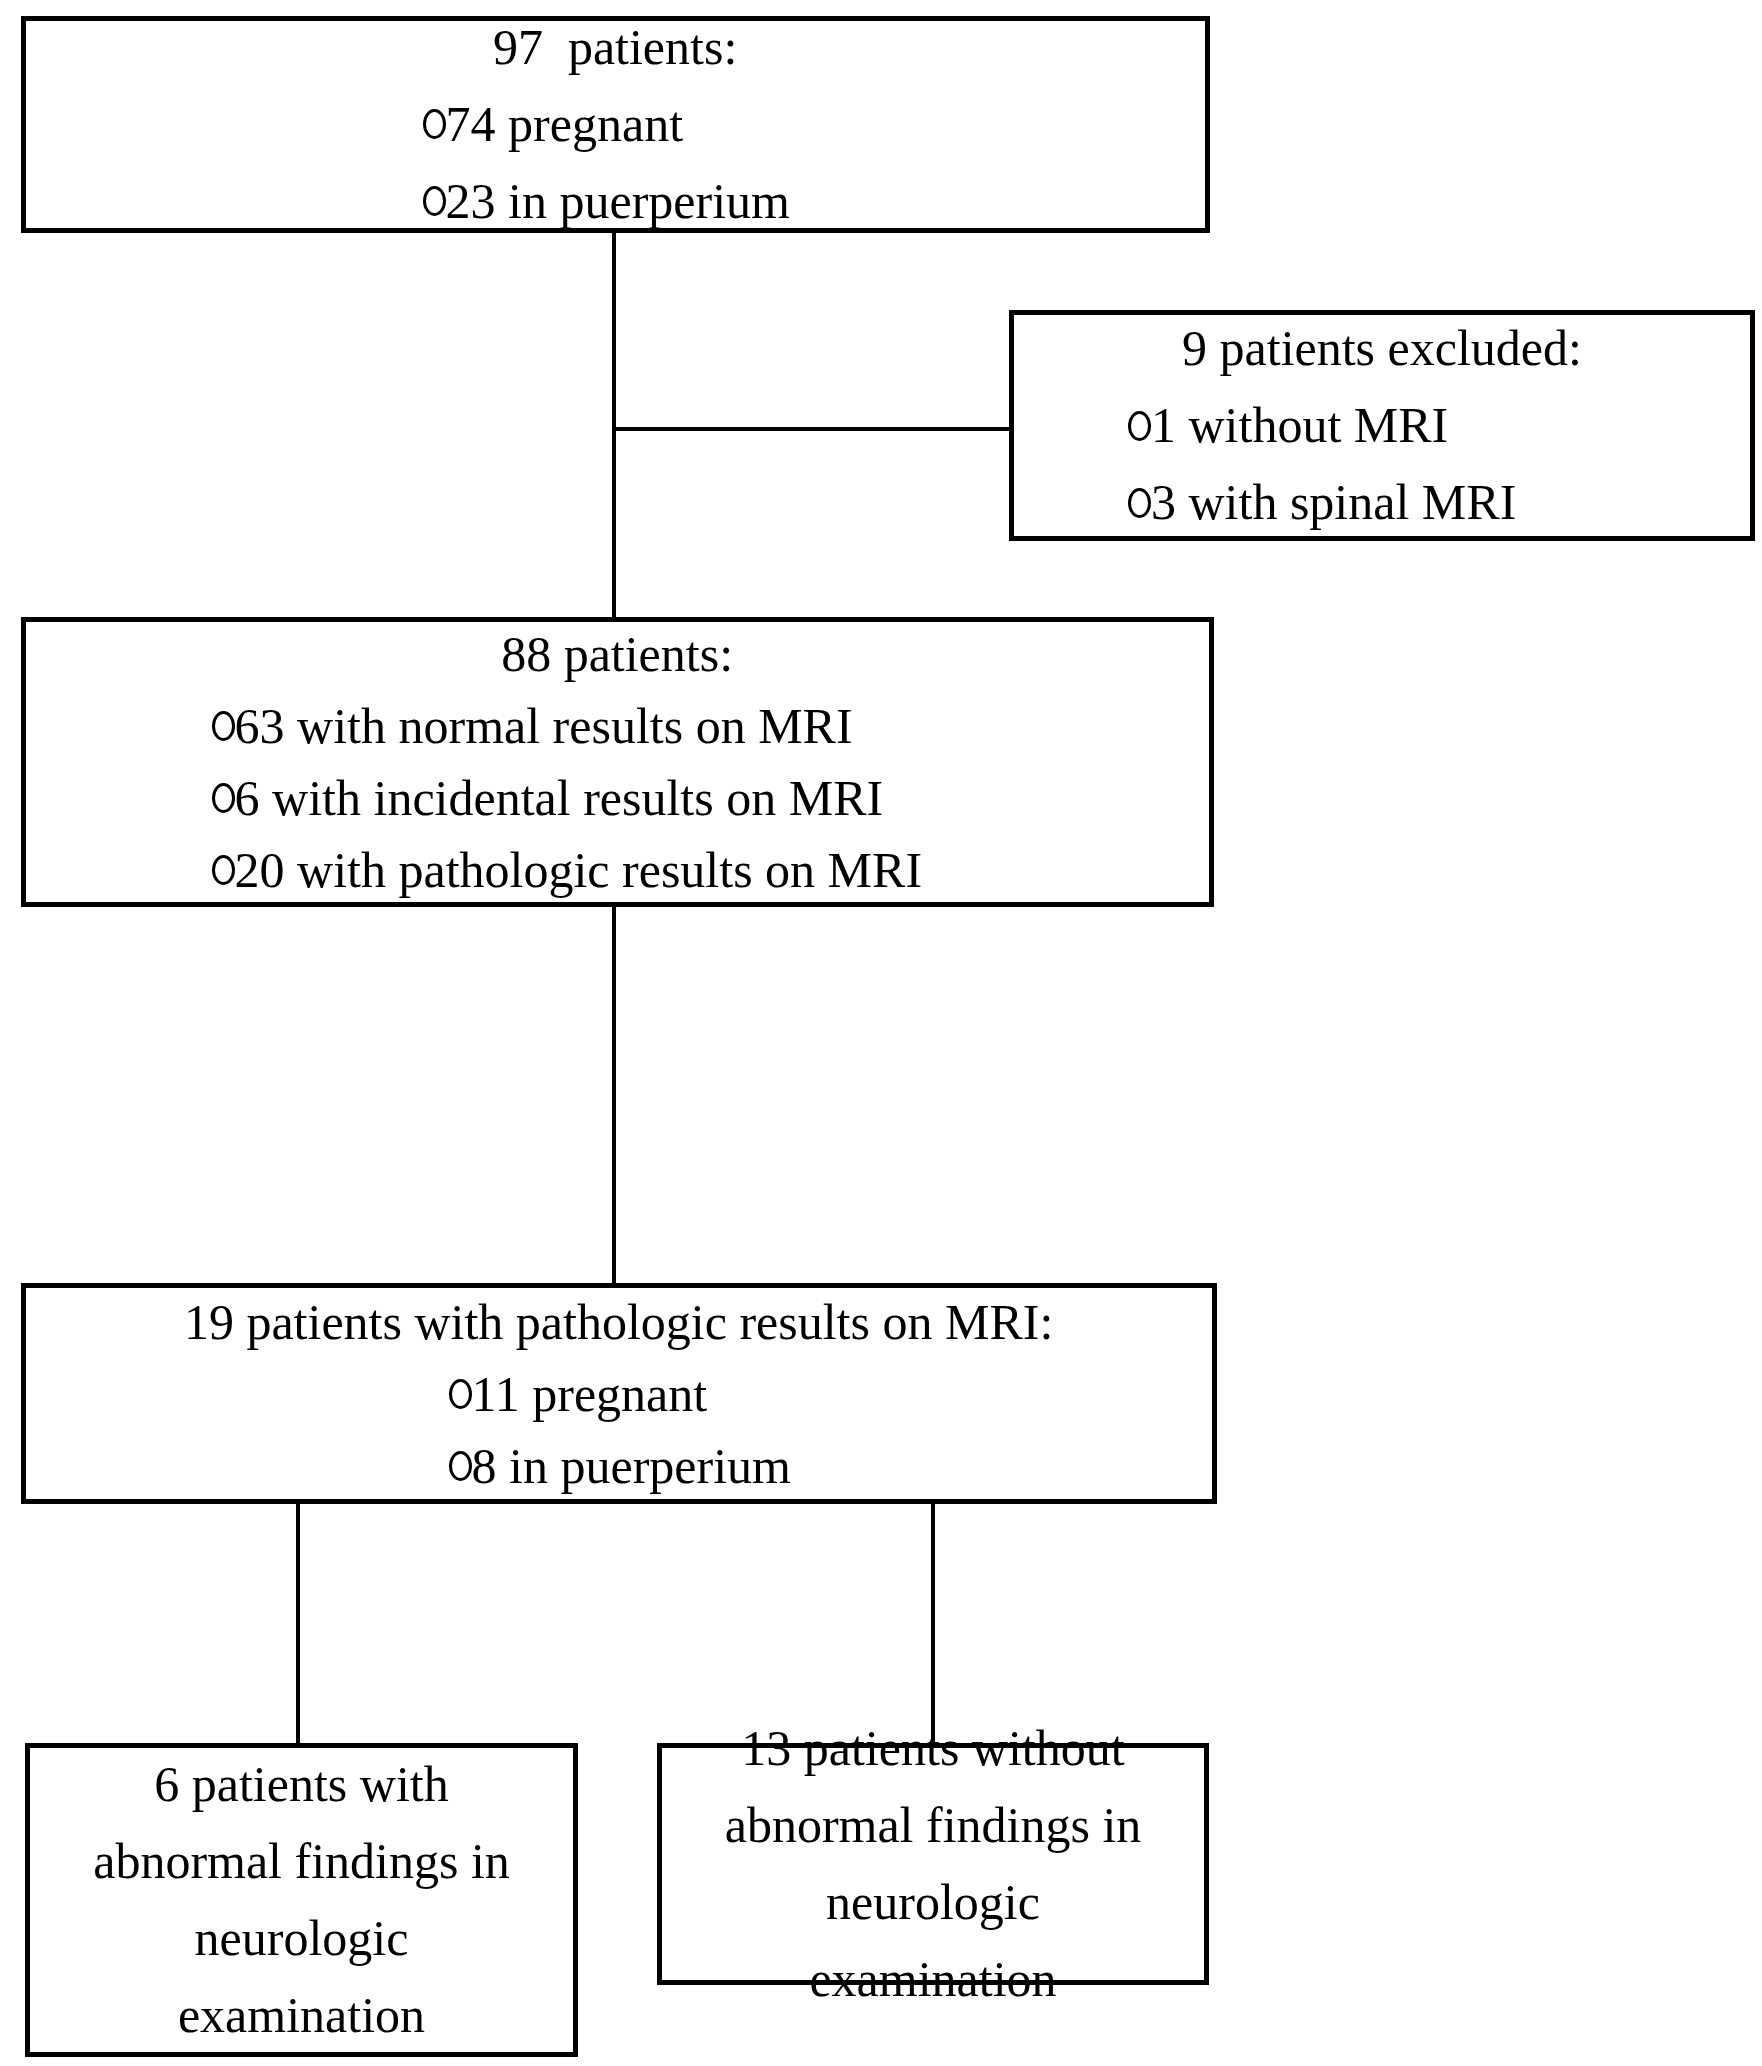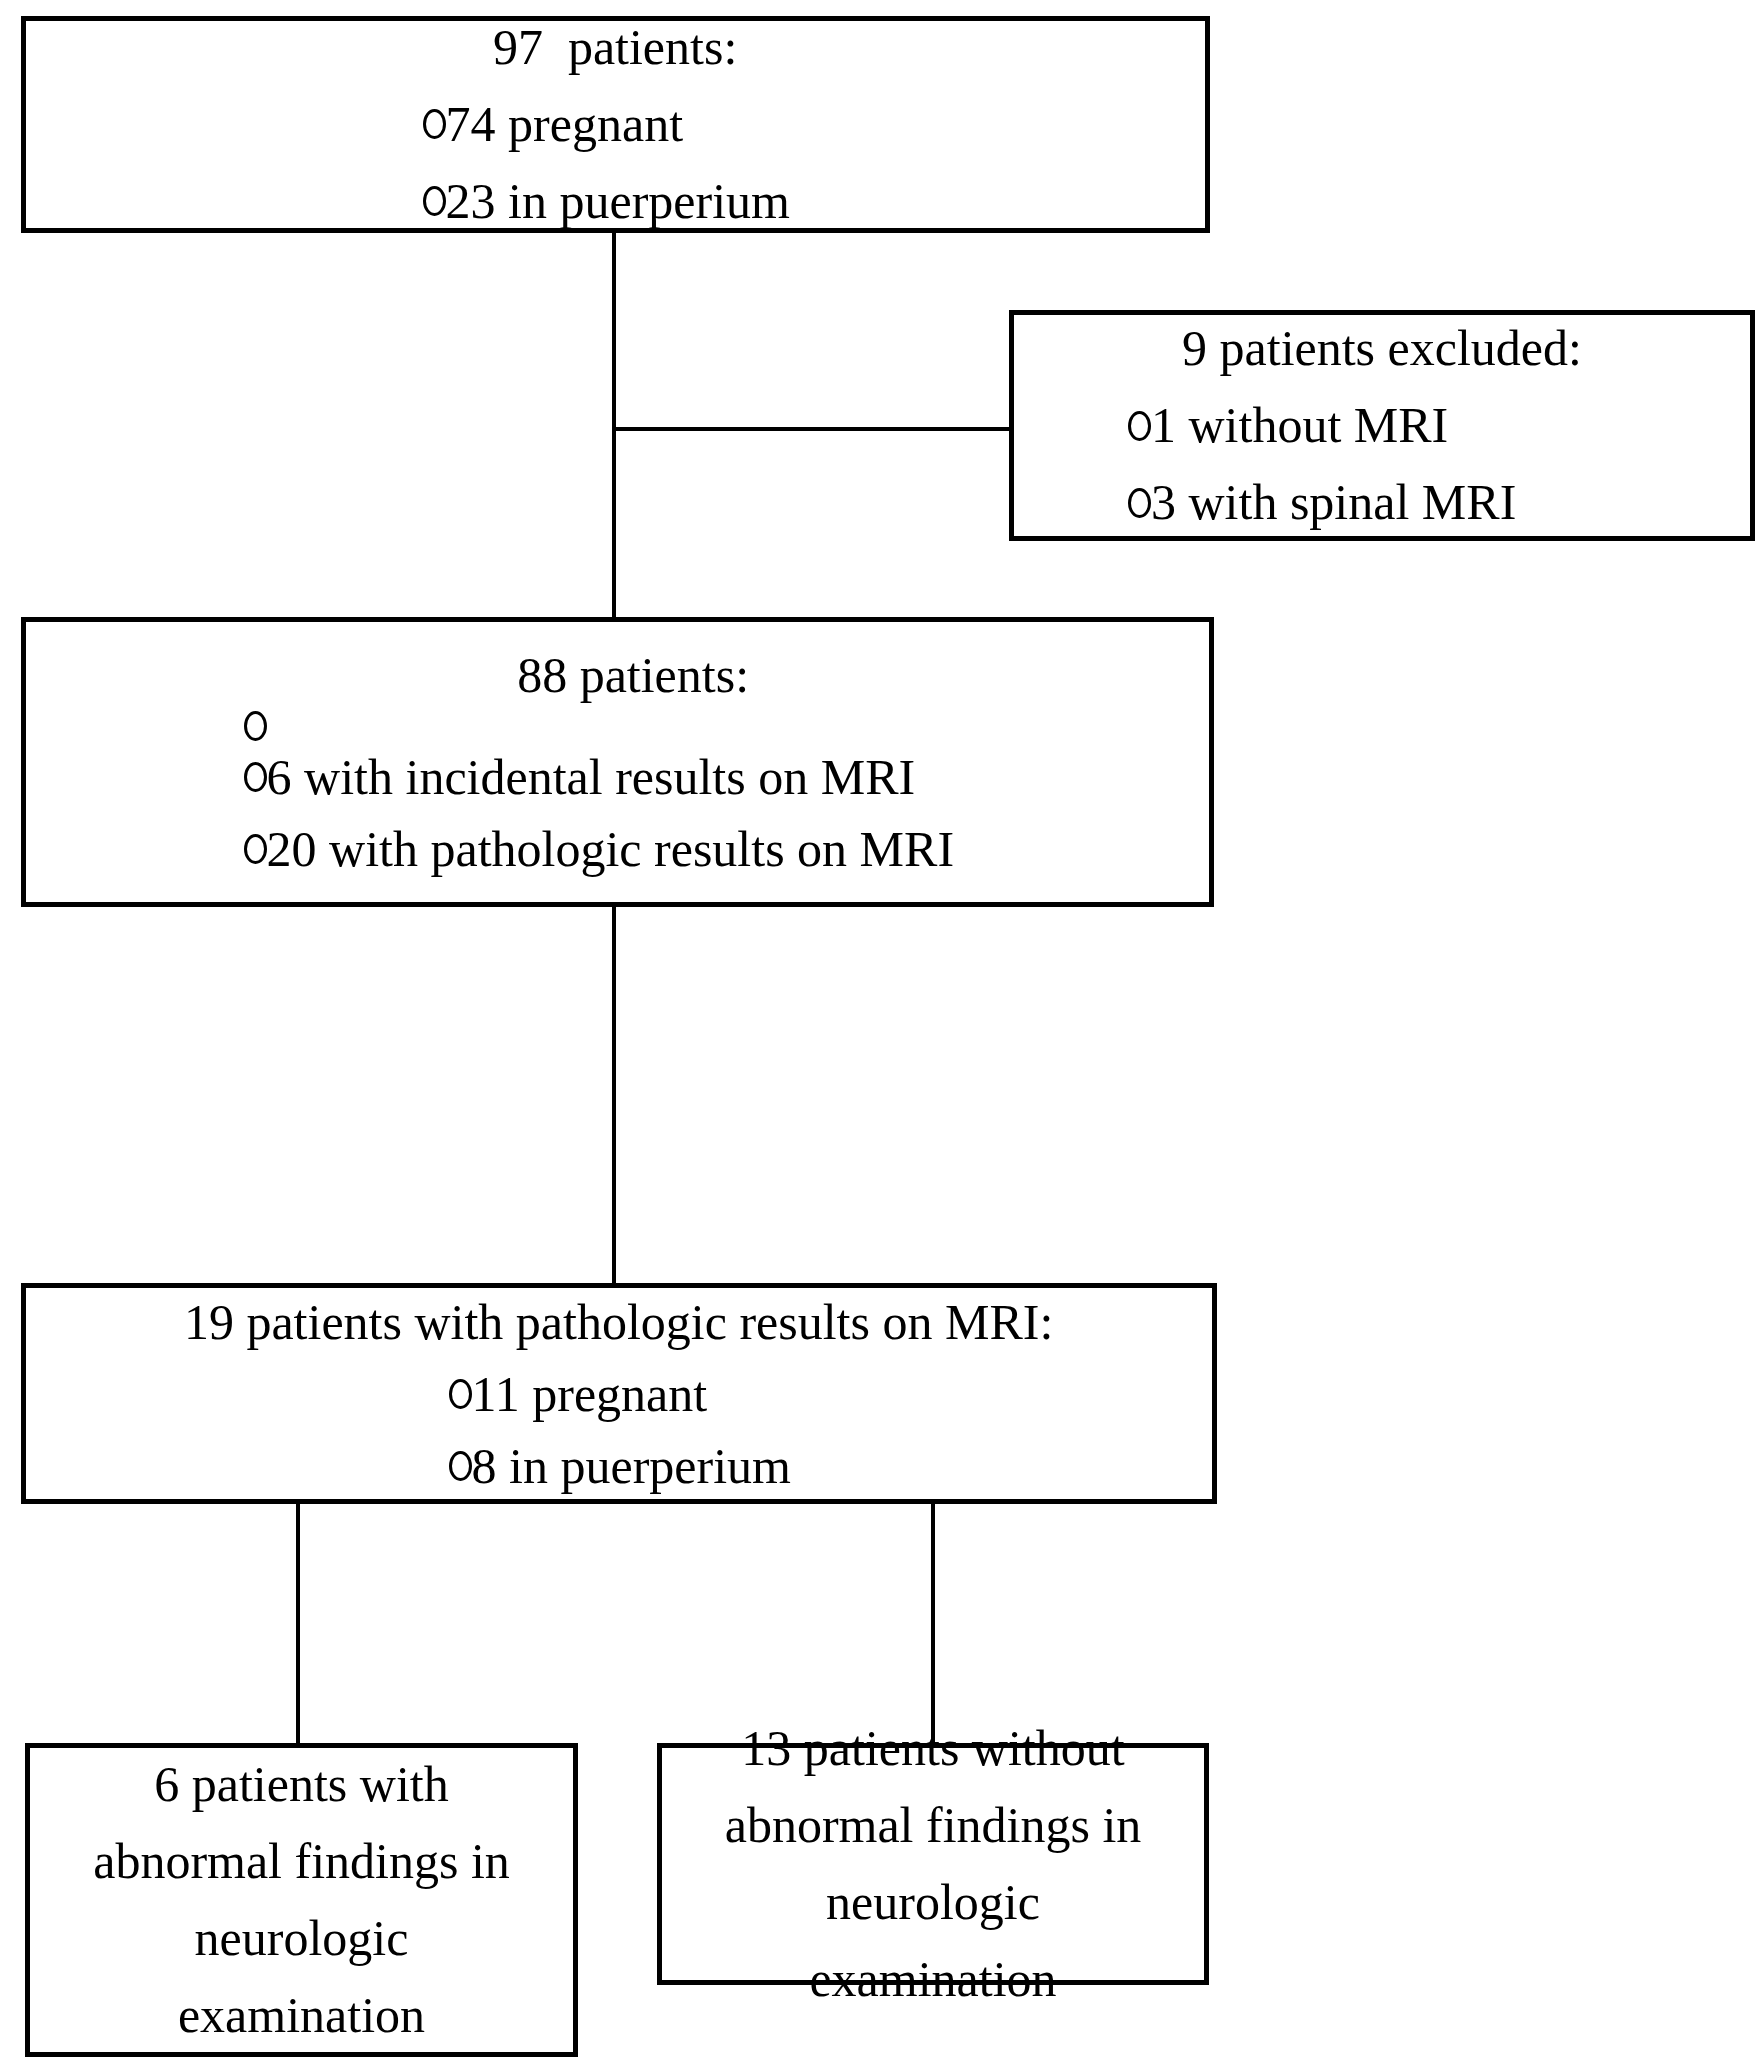--- a/index.html
+++ b/index.html
@@ -51,21 +51,21 @@
   }
   .connector {
     position: absolute;
     background: #000000;
   }
   
   #box-total        { left: 20.6px;   top: 15.5px;   width: 1189px; height: 217px; }
   #box-total .bullet-row      { margin-left: 397px; }
   #box-excluded     { left: 1009px; top: 310px;  width: 746px; height: 231px; }
   #box-excluded .bullet-row   { margin-left: 114px; }
-  #box-mri          { left: 20.6px;   top: 617px; width: 1193px; height: 290px; line-height: 72px; padding-left: 32px; }
+  #box-mri          { left: 20.6px;   top: 617px; width: 1193px; height: 290px; line-height: 72px; }
   #box-mri .bullet-row        { margin-left: 186px; }
   #box-pathologic   { left: 20.6px;   top: 1283px; width: 1196px; height: 221px; line-height: 72px; }
   #box-pathologic .bullet-row { margin-left: 423px; }
   #box-abnormal     { left: 25px;   top: 1743px; width: 553px; height: 314px; }
   #box-normal       { left: 657px; top: 1743px; width: 552px; height: 242px; }
 
   #conn-total-down   { left: 612px; top: 231px;  width: 4.1px;   height: 387px; }
   #conn-excluded-h   { left: 614px; top: 427px;  width: 396px; height: 4.1px; }
   #conn-mri-down     { left: 612px; top: 906px; width: 4.1px;   height: 379px; }
   #conn-abnormal-down{ left: 296px;  top: 1503px; width: 4.1px;   height: 243px; }
@@ -103,20 +103,21 @@
     <div class="bullet-row">
       <span class="bullet"></span>
       <span>3 with spinal MRI</span>
     </div>
   </div>
 
   <div class="node" id="box-mri">
     <div class="title">88 patients:</div>
     <div class="bullet-row">
       <span class="bullet"></span>
+      <span>63 with normal results on MRI</span>
     </div>
     <div class="bullet-row">
       <span class="bullet"></span>
       <span>6 with incidental results on MRI</span>
     </div>
     <div class="bullet-row">
       <span class="bullet"></span>
       <span>20 with pathologic results on MRI</span>
     </div>
   </div>

